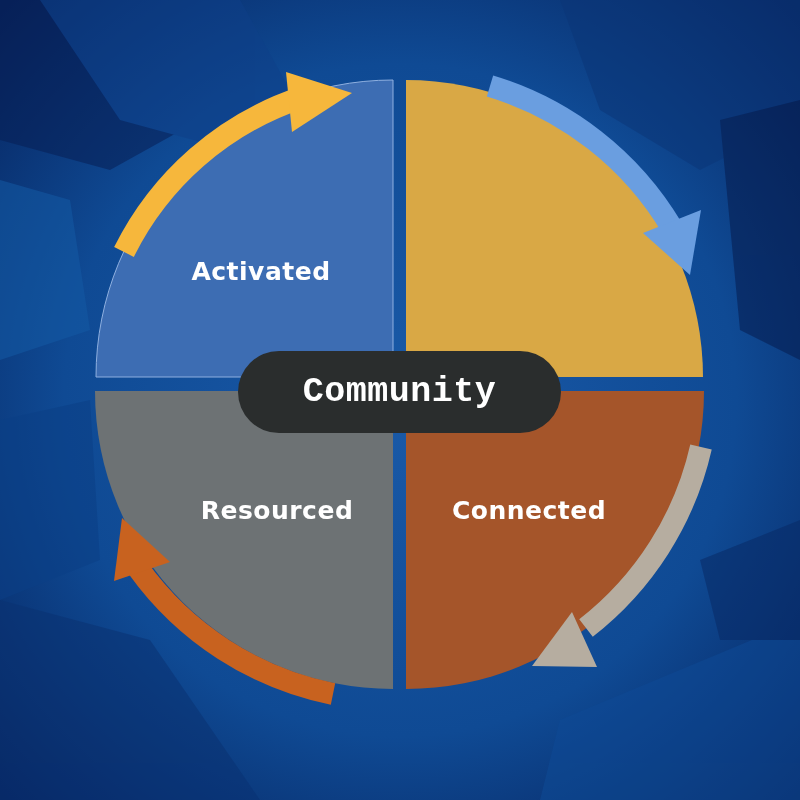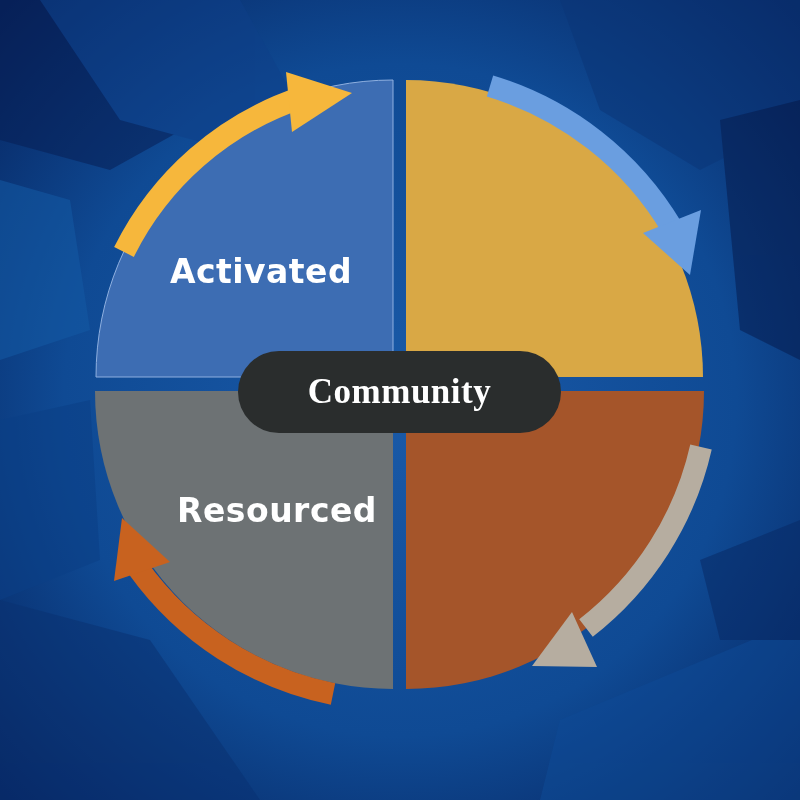--- a/index.html
+++ b/index.html
@@ -1,30 +1,30 @@
 <!DOCTYPE html>
 <html><head>
 <meta charset="utf-8">
 <style>
   html, body { margin:0; padding:0; }
   body { width:800px; height:800px; overflow:hidden; background:#0a2a66; }
   .stage { position:relative; width:800px; height:800px; }
   svg { position:absolute; left:0; top:0; }
   .label {
     position:absolute; color:#ffffff; font-family:"DejaVu Sans", sans-serif;
-    font-weight:bold; font-size:33px; letter-spacing:0.5px; white-space:nowrap;
+    font-weight:bold; font-size:25px; letter-spacing:0.5px; white-space:nowrap;
     transform:translate(-50%,-50%);
   }
   .pill {
     position:absolute; left:238px; top:351px; width:323px; height:82px;
     background:#2a2d2d; border-radius:41px;
     display:flex; align-items:center; justify-content:center;
   }
   .pill span {
-    color:#ffffff; font-family:Liberation Serif, serif; font-weight:bold;
+    color:#ffffff; font-family:Liberation Mono, monospace; font-weight:bold;
     font-size:35px; letter-spacing:0.5px;
   }
 </style>
 </head>
 <body>
 
 <div class="stage">
   <svg width="800" height="800" viewBox="0 0 800 800">
     <defs>
       <radialGradient id="bgGrad" cx="50%" cy="50%" r="70%">
@@ -69,17 +69,18 @@
     </g>
 
     <g>
       <path d="M333,694 A318,318 0 0 1 138,568" fill="none" stroke="#c8621f" stroke-width="22"></path>
       <polygon points="114,581 122,518 170,562" fill="#c8621f"></polygon>
     </g>
   </svg>
 
   <div class="label" style="left:261px; top:271px;">Activated</div>
   <div class="label" style="left:277px; top:510px;text-align:right;">Resourced</div>
+  <div class="label" style="left:529px; top:510px;">Connected</div>
 
   <div class="pill">
     <span>Community</span>
   </div>
 </div>
 
 </body></html>

